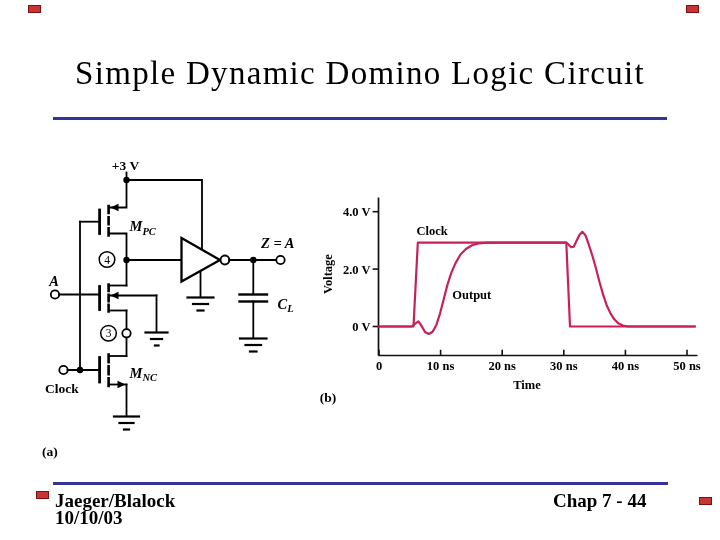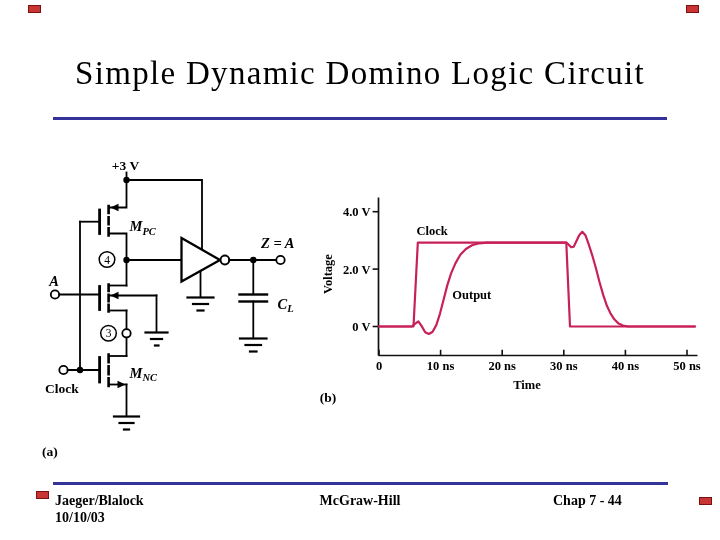--- a/index.html
+++ b/index.html
@@ -8,21 +8,21 @@
     font-family:"Liberation Serif","DejaVu Serif",serif;color:#000;padding-left:28px;
   }
   .slide-title{
     position:absolute;left:0;top:55px;width:720px;text-align:center;
     font-size:33px;letter-spacing:1.3px;font-weight:400;white-space:nowrap;
   }
   .rule{position:absolute;height:3px;}
   .title-rule{left:53px;top:117px;width:614px;}
   .footer-rule{left:53px;top:482px;width:615px;}
   .corner-mark{position:absolute;width:13px;height:8px;background:#c93434;border:1px solid #7a1010;box-sizing:border-box;}
-  .footer{position:absolute;font-weight:bold;font-size:14px;line-height:16.5px;}
+  .footer{position:absolute;font-weight:bold;font-size:19px;line-height:16.5px;}
   .footer-left{left:55px;top:493px;text-align:left;}
   .footer-center{left:160px;top:493px;width:400px;text-align:center;}
   .footer-right{left:553px;top:493px;text-align:right;}
   svg text{font-family:"Liberation Serif","DejaVu Serif",serif;fill:#000;}
   .clabel{font-size:13.5px;font-weight:bold;}
   .clabel-i{font-size:14.5px;font-weight:bold;font-style:italic;}
   .nodenum{font-size:11.5px;}
   .tick{font-size:12.5px;font-weight:bold;}
   .axis-label{font-size:12.5px;font-weight:bold;}
   .curve-label{font-size:12.5px;font-weight:bold;}
@@ -175,16 +175,15 @@
         </g>
     </g>
   </svg>
 
   <div class="rule footer-rule" style="background: rgb(51, 51, 153);"></div>
   <div class="footer footer-left">
     <div>Jaeger/Blalock</div>
     <div>10/10/03</div>
   </div>
   <div class="footer footer-center">
-    <div>McGraw-Hill</div>
   </div>
   <div class="footer footer-right">Chap 7 - 44</div>
 </div>
 
 </body></html>

